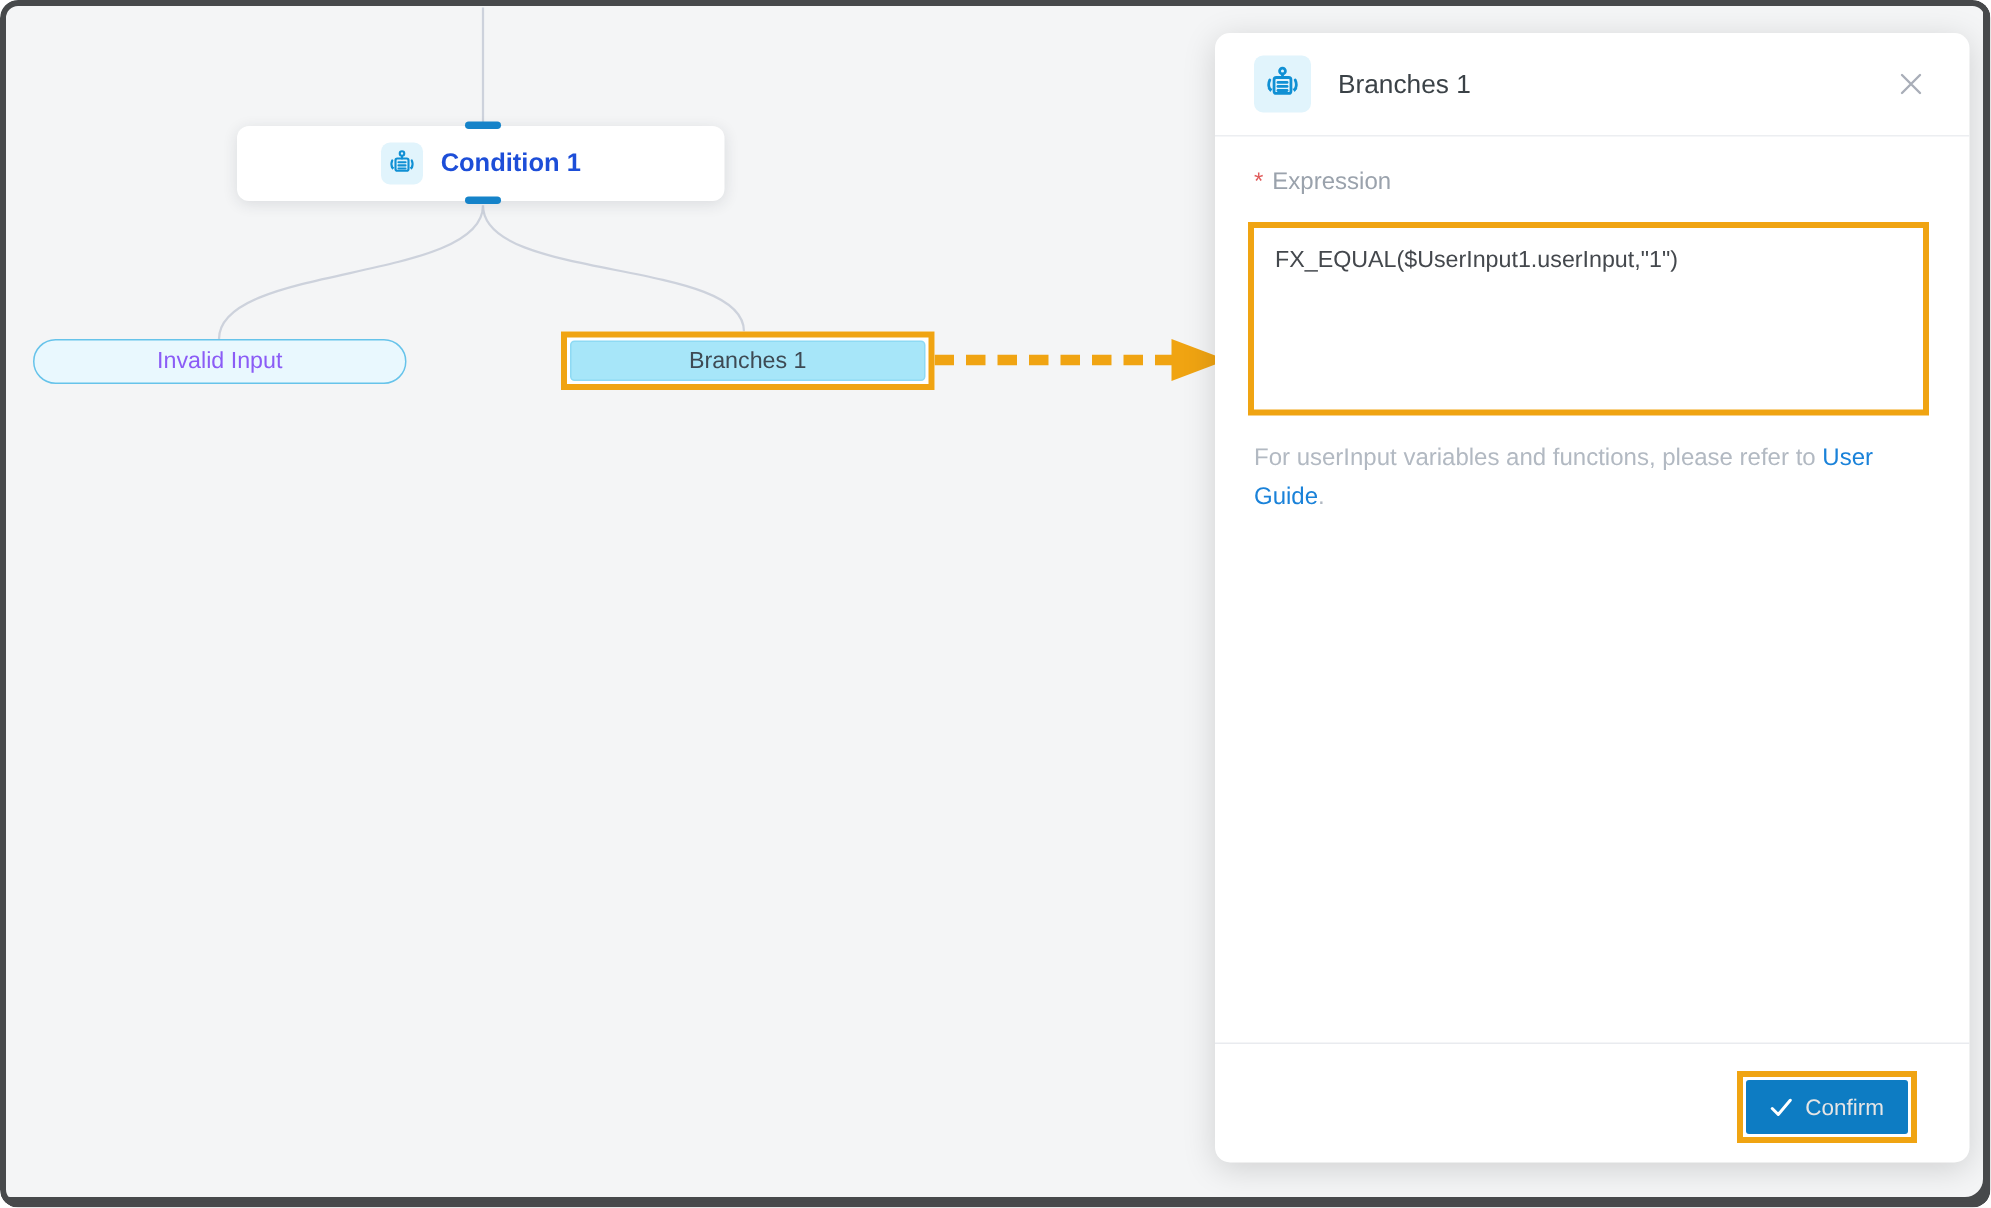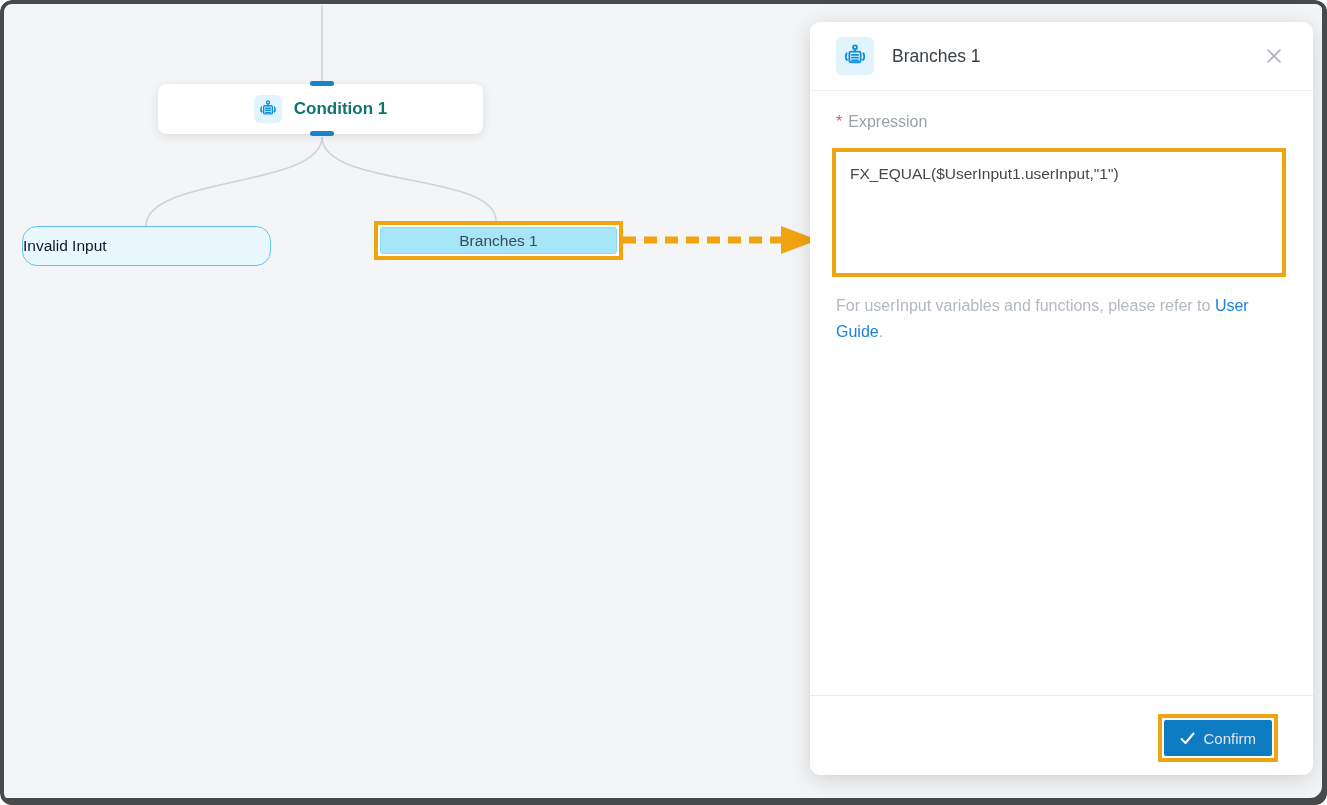--- a/index.html
+++ b/index.html
@@ -24,37 +24,37 @@
   
   .connectors{position:absolute;left:0;top:0;z-index:1;}
 
   .node{
     position:absolute;left:158px;top:84px;width:325px;height:50px;
     background:#ffffff;border-radius:8px;
     box-shadow:0 2px 10px rgba(31,45,61,.12);
     display:flex;align-items:center;justify-content:center;gap:12px;
     z-index:2;cursor:pointer;
   }
-  .node-label{font-size:17px;font-weight:bold;color:#0f766e;}
+  .node-label{font-size:17px;font-weight:bold;color:#1d4ed8;}
   .cond-icon{
     width:28px;height:28px;border-radius:6px;background:#e1f4fc;
     display:flex;align-items:center;justify-content:center;flex:0 0 auto;
   }
   .port{
     position:absolute;width:24px;height:5px;border-radius:2.5px;
     background:#1583c9;left:310px;z-index:3;
   }
   .port.top{top:81px;}
   .port.bottom{top:131px;}
 
   .pill-invalid{
-    position:absolute;left:22px;top:226px;width:249px;height:40px;
+    position:absolute;left:22px;top:226px;width:249px;height:30px;
     border-radius:15px;background:#e9f8fe;border:1.5px solid #66c3ea;
-    display:flex;align-items:center;justify-content:flex-start;
-    font-size:15.5px;color:#0f172a;z-index:2;cursor:pointer;
+    display:flex;align-items:center;justify-content:center;
+    font-size:15.5px;color:#8b5cf6;z-index:2;cursor:pointer;
   }
 
   .hl{border:4px solid #F0A412;}
   .branch-annot{
     position:absolute;left:374px;top:221px;width:249px;height:39px;
     background:#ffffff;padding:2px;z-index:2;
   }
   .pill-branches{
     width:100%;height:100%;
     background:#a7e6f9;border:1px solid #8edaf4;border-radius:3px;

